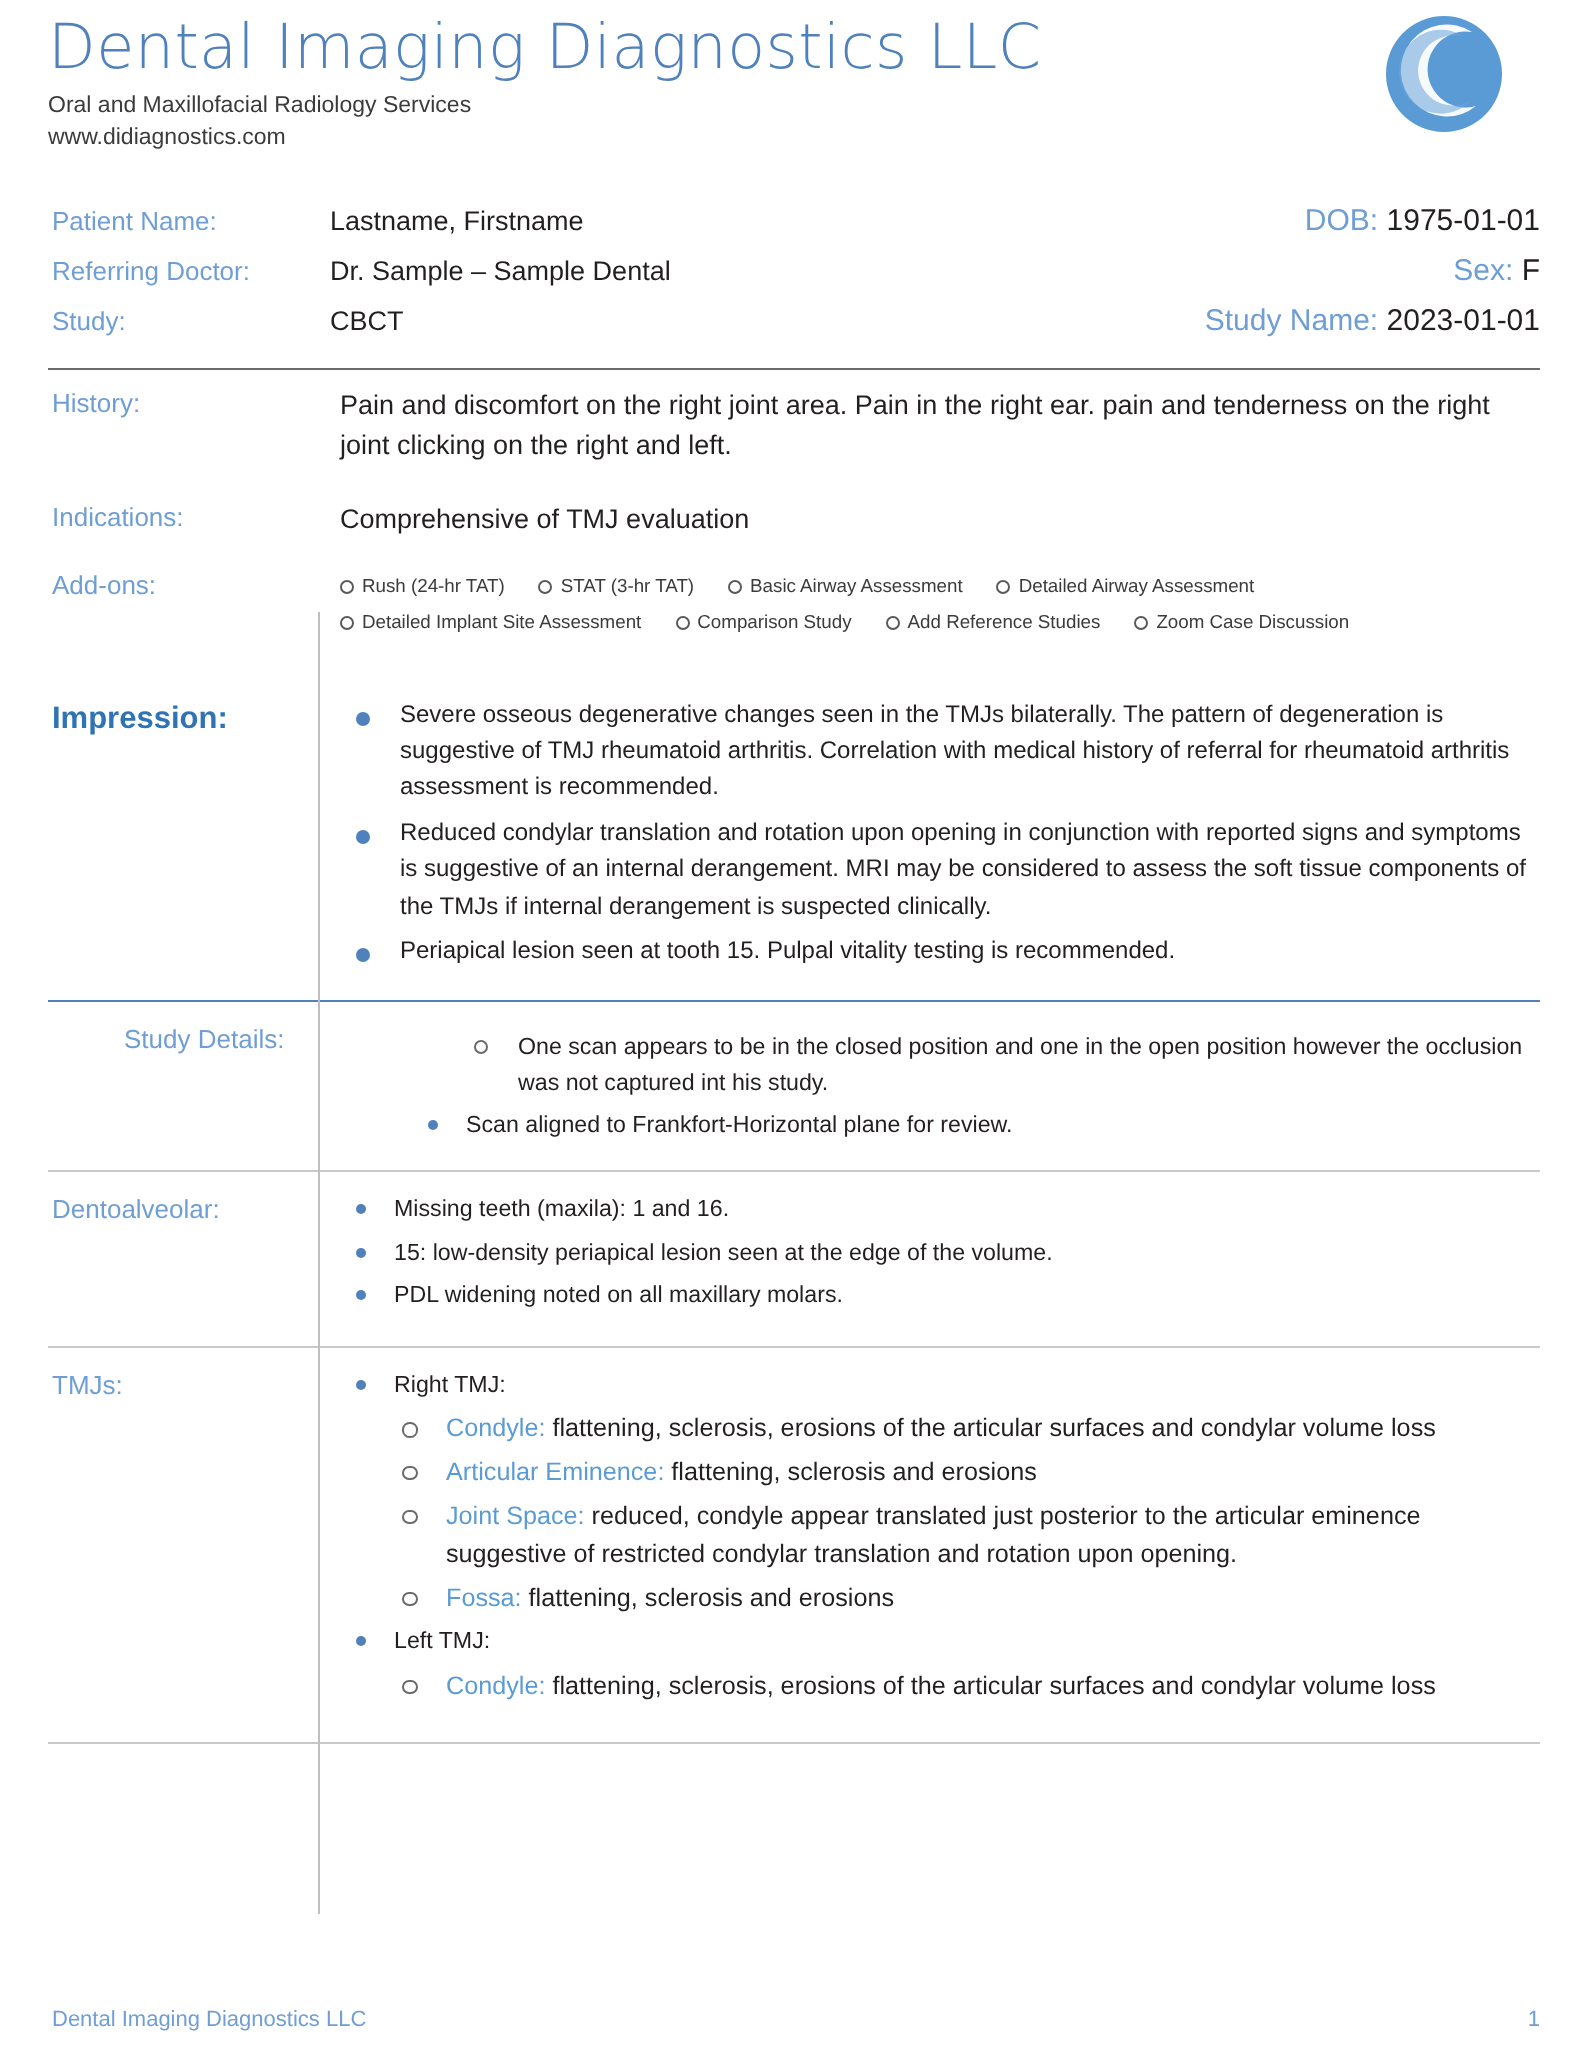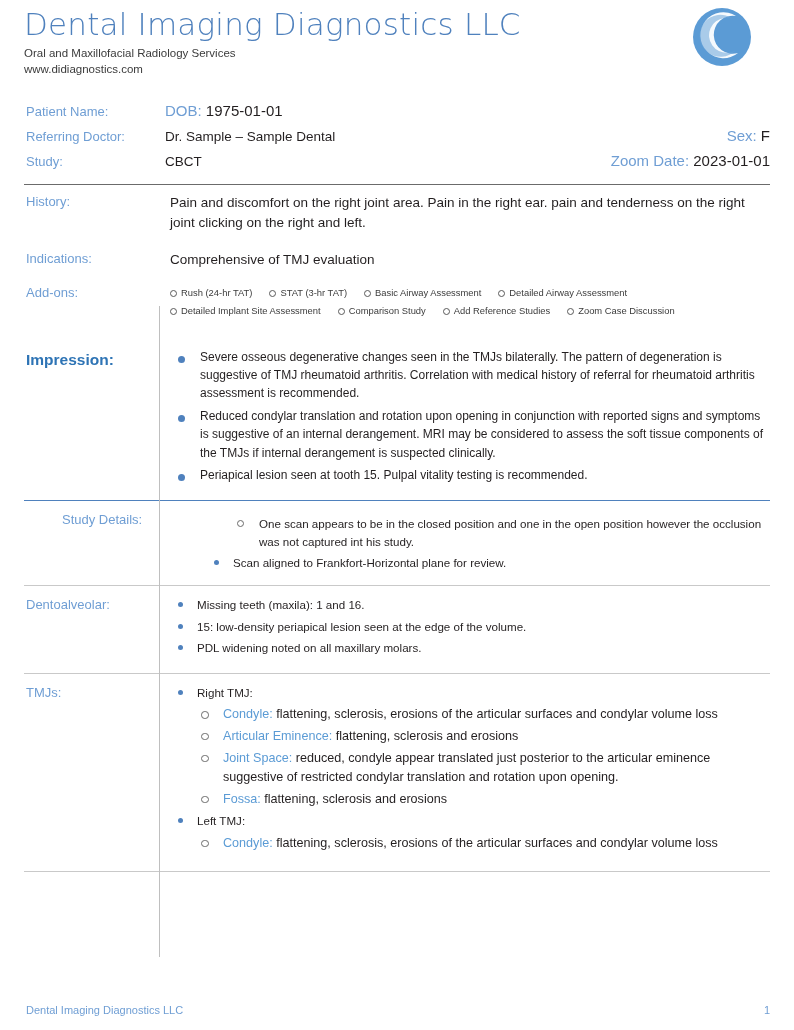--- a/index.html
+++ b/index.html
@@ -297,40 +297,41 @@
         <path d="M41 12 A21 21 0 1 0 44 43 A17.5 17.5 0 1 1 41 12 Z" fill="#6aa4d8" opacity="0.55"></path>
       </g>
     </svg>
   </div>
 </div>
 
 <div id="meta-block">
 
   <div class="meta-row">
     <div class="meta-label">Patient Name:</div>
+    <div class="meta-value">Lastname, Firstname</div>
     <div class="meta-right">
       <span class="rlabel">DOB:</span>
       <span class="rvalue">1975-01-01</span>
     </div>
   </div>
 
   <div class="meta-row">
     <div class="meta-label">Referring Doctor:</div>
     <div class="meta-value">Dr. Sample – Sample Dental</div>
     <div class="meta-right">
       <span class="rlabel">Sex:</span>
       <span class="rvalue">F</span>
     </div>
   </div>
 
   <div class="meta-row">
     <div class="meta-label">Study:</div>
     <div class="meta-value">CBCT</div>
     <div class="meta-right">
-      <span class="rlabel">Zoom Date:</span>
+      <span class="rlabel">Study Name:</span>
       <span class="rvalue">2023-01-01</span>
     </div>
   </div>
 </div>
 
 <hr class="rule-dark">
 
 <div class="section">
   <div class="sec-label">History:</div>
   <div class="sec-body">

